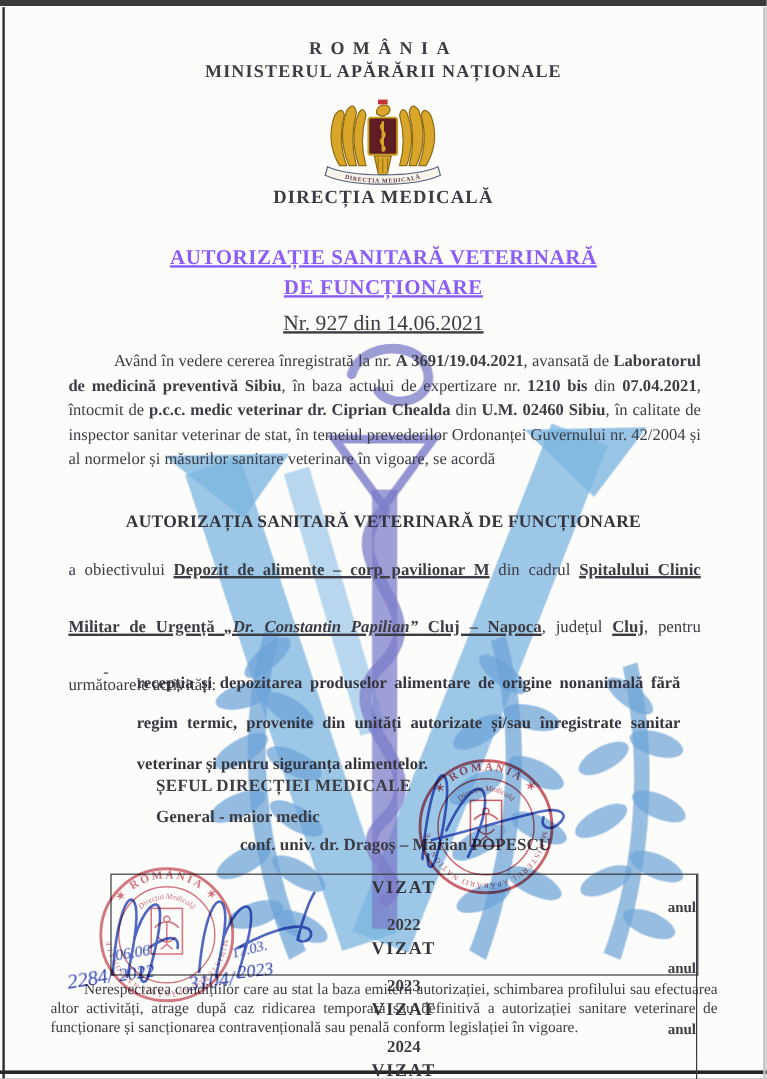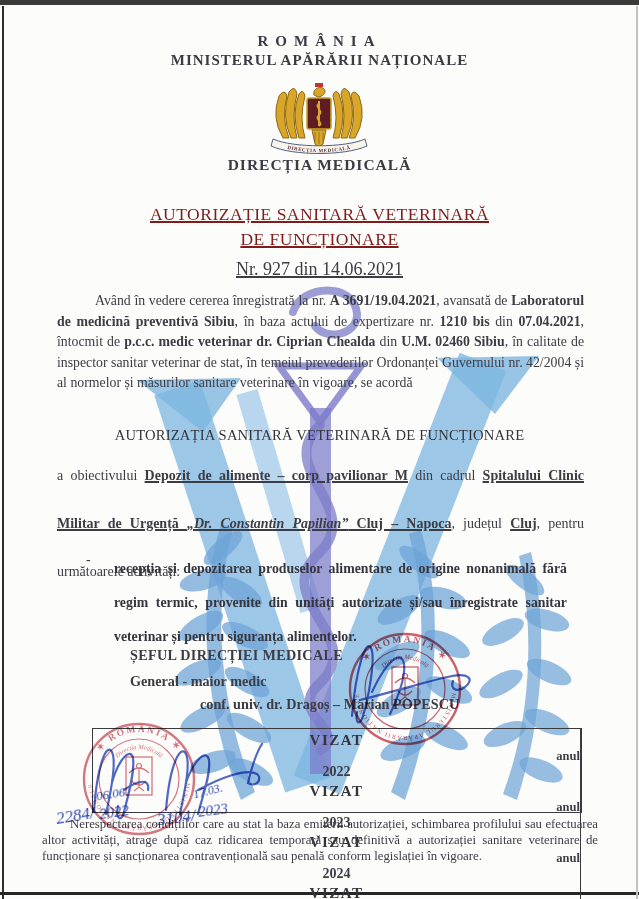--- a/index.html
+++ b/index.html
@@ -22,28 +22,28 @@
   .ctr{left:0;width:639px;text-align:center;}
   .b{font-weight:bold;}
   .u{text-decoration:underline;text-decoration-thickness:1.5px;}
   .i{font-style:italic;}
 
   .country{top:33px;font-size:15px;font-weight:bold;letter-spacing:7px;color:#3b3b44;}
   .ministry{top:52px;font-size:15px;font-weight:bold;letter-spacing:1px;color:#3b3b44;}
   .directorate{top:156px;font-size:15.5px;font-weight:bold;letter-spacing:1px;color:#3b3b44;}
   .emblem{top:82px;left:267px;}
 
-  .doc-title{top:202px;font-size:17.5px;font-weight:normal;letter-spacing:.5px;line-height:25px;color:#7f1d1d;}
+  .doc-title{top:202px;font-size:17.5px;font-weight:bold;letter-spacing:.5px;line-height:25px;color:#8b5cf6;}
   .doc-title span{text-decoration:underline;text-decoration-thickness:2px;}
   .doc-number{top:259px;font-size:18px;font-weight:normal;}
   .doc-number span{text-decoration:underline;text-decoration-thickness:1.5px;}
 
   .para{position:absolute;text-align:justify;}
   .intro{top:291px;left:57px;width:527px;font-size:13.8px;line-height:20.5px;text-indent:38px;}
-  .grant-heading{top:427px;font-size:14.6px;font-weight:normal;letter-spacing:.2px;color:#34343d;}
+  .grant-heading{top:427px;font-size:14.6px;font-weight:bold;letter-spacing:.2px;color:#34343d;}
   .grant-para{top:452px;left:57px;width:527px;font-size:14px;line-height:48px;}
   .bullet-wrap{top:552px;left:86px;width:481px;}
   .bullet-marker{position:absolute;left:0;top:0;font-size:13.8px;}
   .bullet-text{margin-left:28px;text-align:justify;font-size:13.8px;font-weight:bold;line-height:34px;color:#35353e;}
 
   .sig-role{top:647px;left:130px;font-size:14.2px;font-weight:bold;letter-spacing:.3px;}
   .sig-rank{top:673px;left:130px;font-size:14.2px;font-weight:bold;}
   .sig-name{top:696px;left:200px;font-size:14.2px;font-weight:bold;}
 
   .visa-table{

